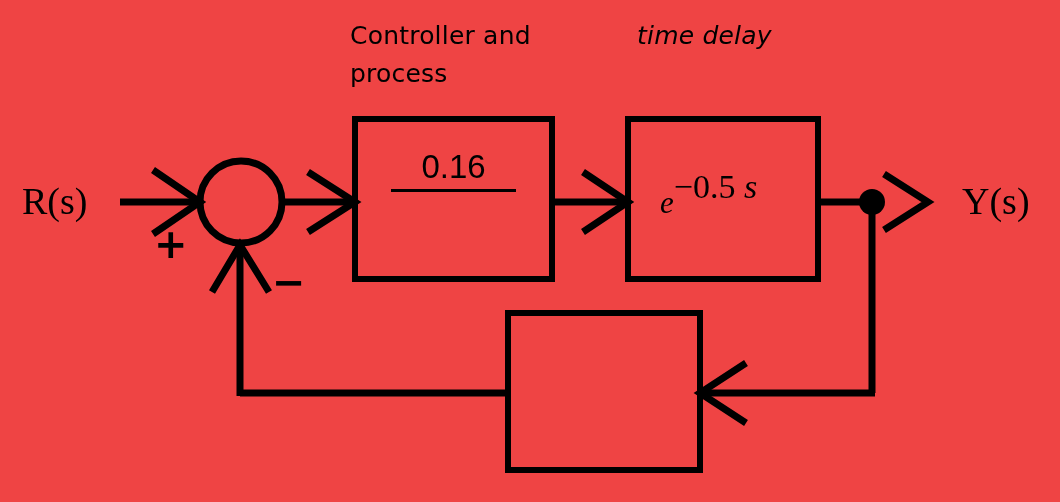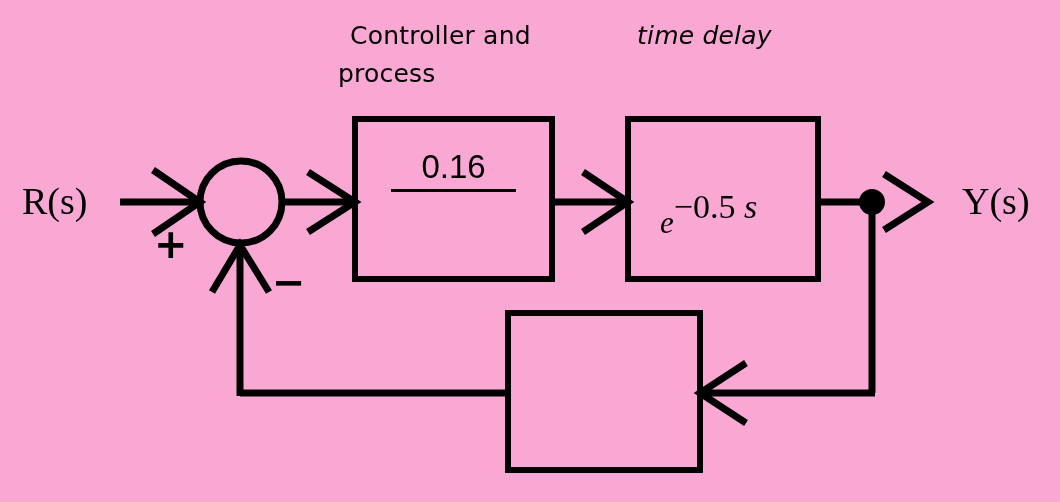--- a/index.html
+++ b/index.html
@@ -4,21 +4,21 @@
 <style>
   html, body {
     margin: 0;
     padding: 0;
     background: #ffffff;
   }
   #diagram-root {
     position: relative;
     width: 1060px;
     height: 502px;
-    background: #f9a8d4;
+    background: #ef4444;
     overflow: hidden;
     font-family: "Liberation Serif", serif;
   }
   svg.canvas {
     position: absolute;
     left: 0;
     top: 0;
     width: 1060px;
     height: 502px;
   }
@@ -116,35 +116,35 @@
 
     <rect x="508" y="313" width="192" height="157" fill="none" stroke="#000" stroke-width="6"></rect>
 
     <line x1="508" y1="393" x2="240" y2="393" stroke="#000" stroke-width="7"></line>
     <line x1="240" y1="396" x2="240" y2="250" stroke="#000" stroke-width="7"></line>
 
     <path d="M 212 292 L 240 245 L 269 292" fill="none" stroke="#000" stroke-width="7"></path>
   </svg>
 
   <div class="lbl annot" style="left:350px; top:20px;">Controller and</div>
-  <div class="lbl annot" style="left:338px; top:58px;">process</div>
+  <div class="lbl annot" style="left:350px; top:58px;">process</div>
 
   <div class="lbl annot" style="left:637px; top:20px;font-style:italic;">time delay</div>
 
   <div class="lbl math" style="left:22px; top:178px;">R(s)</div>
 
   <div class="lbl math" style="left:962px; top:178px;">Y(s)</div>
 
   <div class="lbl sign" style="left:154px; top:224px;">+</div>
 
   <div class="lbl sign" style="left:272px; top:262px;">−</div>
 
   <div class="tf" style="left:375px; top:148px; width:157px;">
     <div class="num">0.16</div>
     <div class="bar" style="width:125px;"></div>
   </div>
 
-  <div class="expo" style="left:660px; top:168px;margin-top:20px;">
+  <div class="expo" style="left:660px; top:168px;">
     <span class="base">e</span><span class="pow"><span>−</span><span>0.5</span> <span class="v">s</span></span>
   </div>
 
 
 </div>
 
 </body></html>

